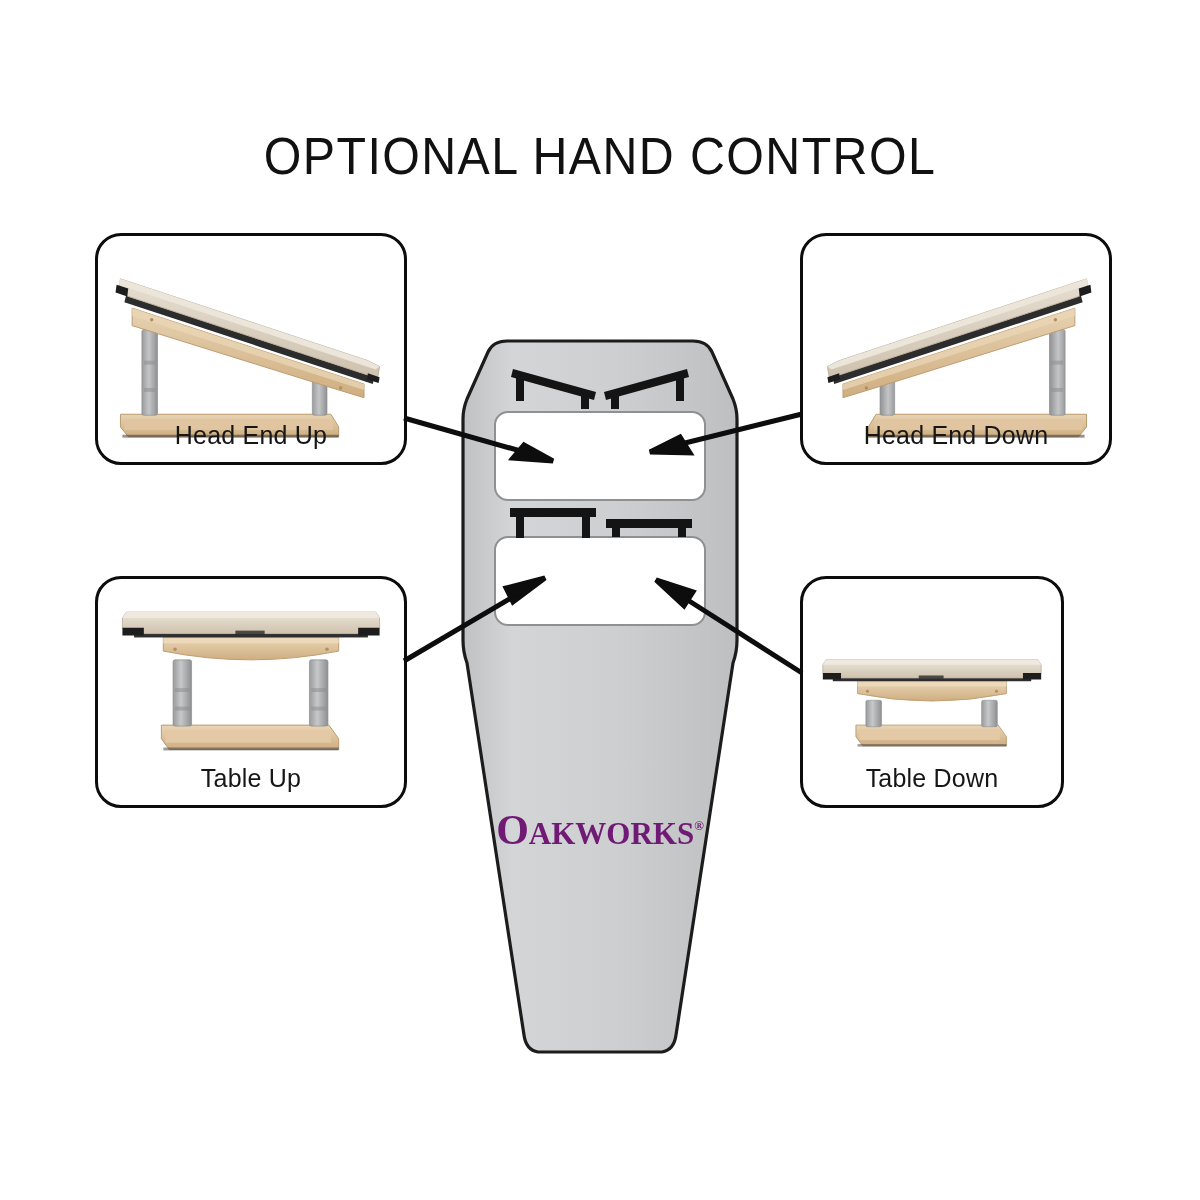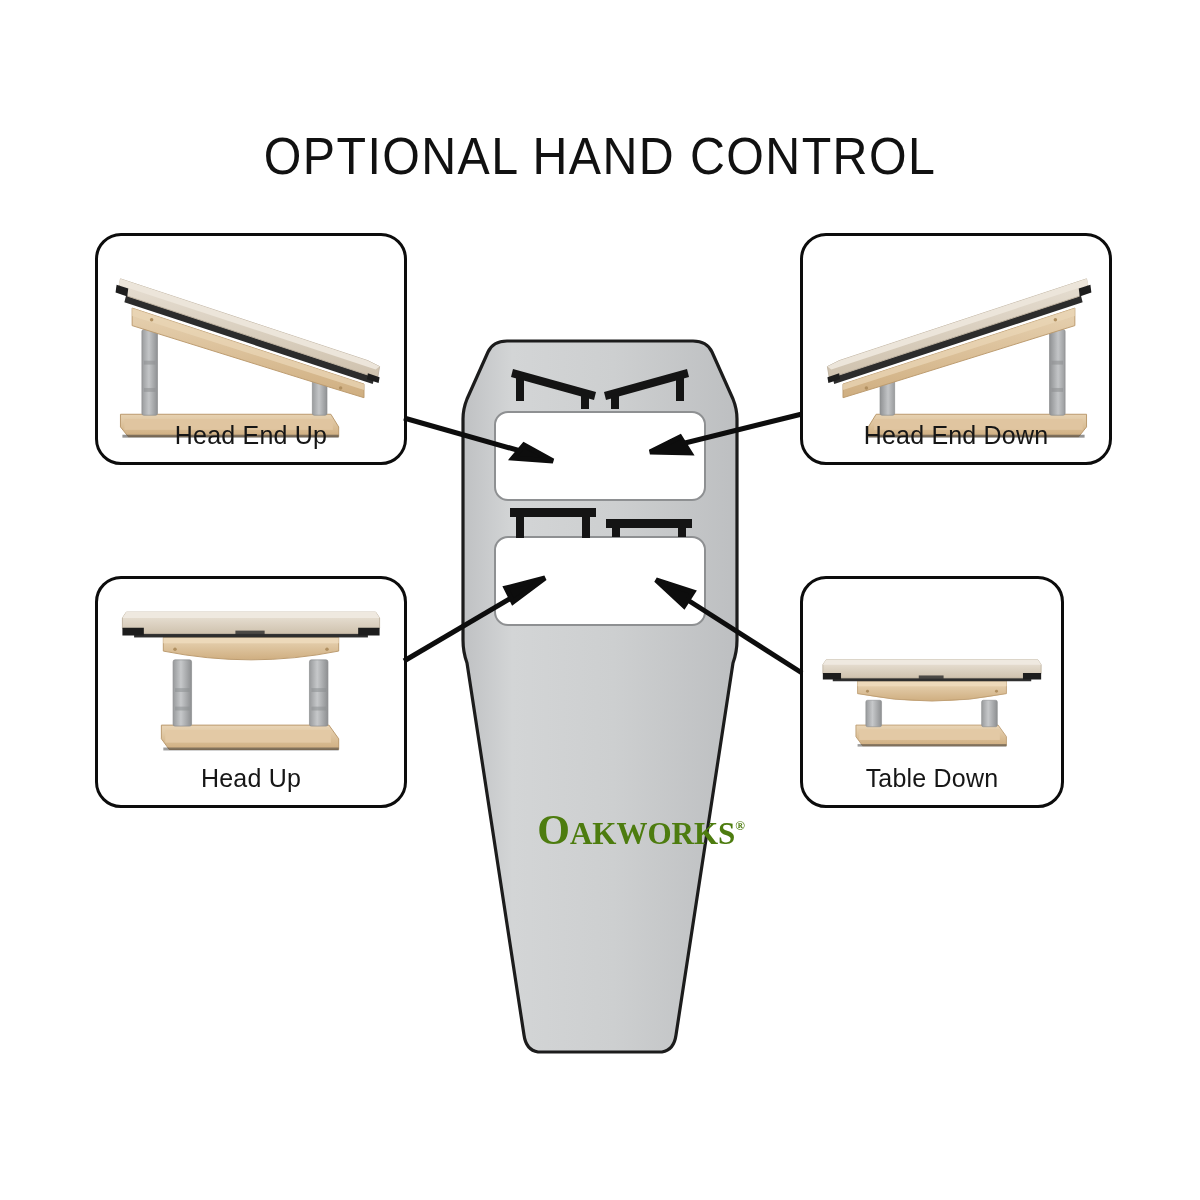--- a/index.html
+++ b/index.html
@@ -79,24 +79,24 @@
     height: 1200px;
     pointer-events: none;
   }
 
   
   #remote-logo {
     position: absolute;
     left: 455px;
     top: 806px;
     width: 290px;
-    text-align: right;
+    text-align: center;
     font-family: "Liberation Serif", serif;
     font-weight: 700;
-    color: #4d7c0f;
+    color: #701a75;
     white-space: nowrap;
   }
   #remote-logo .cap {
     font-size: 42px;
     letter-spacing: 0px;
   }
   #remote-logo .small {
     font-size: 31px;
     letter-spacing: 0px;
   }
@@ -227,21 +227,21 @@
 
       <rect x="36" y="52" width="240" height="8" fill="#2e2e2e"></rect>
 
       <path d="M28 34 L284 34 L288 40 L288 50 L284 56 L28 56 L24 50 L24 40 Z" fill="url(#padB)" stroke="#c0b4a2" stroke-width="1"></path>
       <path d="M28 34 L284 34 L288 40 L24 40 Z" fill="#efe9e0"></path>
 
       <path d="M24 50 L46 50 L46 58 L24 58 Z" fill="#1d1d1d"></path>
       <path d="M266 50 L288 50 L288 58 L266 58 Z" fill="#1d1d1d"></path>
       <rect x="140" y="53" width="30" height="4" fill="#2a2a2a" opacity="0.8"></rect>
     </svg>
-    <div class="callout-label">Head Up</div>
+    <div class="callout-label">Table Up</div>
   </div>
 
   <div class="callout" id="box-table-down">
     <svg class="photo" viewBox="0 0 312 232">
 
       <path d="M64 156 L236 156 L246 170 L246 181 L72 181 L64 170 Z" fill="url(#woodB)" stroke="#b9986c" stroke-width="1"></path>
       <rect x="68" y="161" width="170" height="13" fill="#e3c9a5"></rect>
       <rect x="66" y="179" width="180" height="3" fill="#3a3a3a" opacity="0.5"></rect>
 
       <g>

